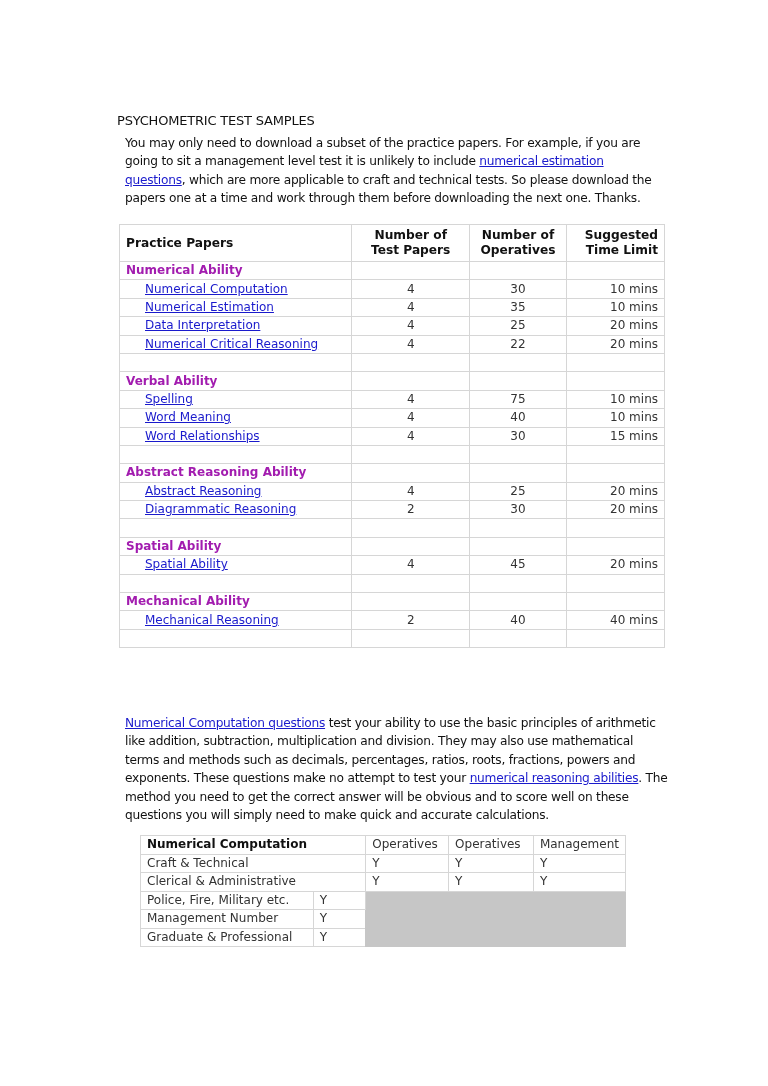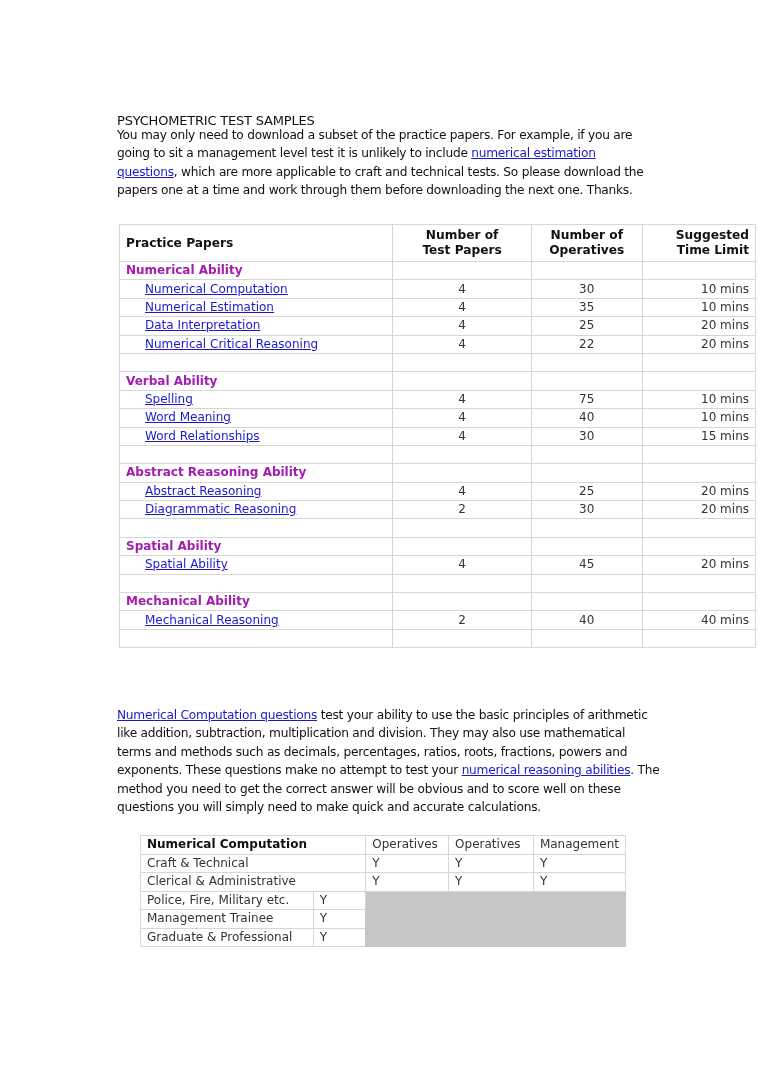--- a/index.html
+++ b/index.html
@@ -1,25 +1,25 @@
 <!DOCTYPE html>
 <html><head>
 <meta charset="utf-8">
 <style>
   html, body { margin: 0; padding: 0; background: #ffffff; }
   body { width: 768px; height: 1086px; position: relative; overflow: hidden;
          font-family: "DejaVu Sans", "Liberation Sans", sans-serif; color: #111; }
   .page-title { position: absolute; left: 117px; top: 94px; font-size: 13px; letter-spacing: -0.2px; margin-top: 19px; }
-  .para { position: absolute; left: 117px; font-size: 12.2px; line-height: 18.4px; letter-spacing: -0.25px; margin: 0; }
+  .para { position: absolute; left: 117px; font-size: 12.2px; line-height: 18.4px; letter-spacing: -0.25px; margin: 8px; }
   .para1 { top: 126px; width: 540px; }
   .para2 { top: 706px; width: 545px; }
   a.link { color: #1a1acc; text-decoration: underline; }
 
   
-  .main-table { position: absolute; left: 119px; top: 224px; width: 637px;
+  .main-table { position: absolute; left: 119px; top: 224px; width: 546px;
                 border: 1px solid #555; border-collapse: collapse; background: #fff;
                 font-size: 12px; }
   .main-table td, .main-table th { border: 1px solid #d6d6d6; padding: 0 6px; height: 17.4px; line-height: 17px; }
   .main-table th { font-weight: bold; height: 36px; line-height: 15px; color: #111; font-size: 12.2px; }
   .main-table th.c0 { text-align: left; }
   .main-table .c0 { width: 207px; }
   .main-table .c1 { width: 108px; text-align: center; }
   .main-table .c2 { width: 84px; text-align: center; }
   .main-table .c3 { width: 86px; text-align: right; }
   .main-table td.cat { font-weight: bold; color: #a21caf; }
@@ -201,21 +201,21 @@
     <td class="center">Y</td>
     <td class="center">Y</td>
     <td class="center">Y</td>
   </tr>
   <tr>
     <td style="width:160px">Police, Fire, Military etc.</td>
     <td class="center" style="width:40px">Y</td>
     <td class="grey" colspan="3" rowspan="3"></td>
   </tr>
   <tr>
-    <td>Management Trainee</td>
+    <td>Management Number</td>
     <td class="center">Y</td>
   </tr>
   <tr>
     <td>Graduate &amp; Professional</td>
     <td class="center">Y</td>
   </tr>
 </tbody>
   </table>
 
 </body></html>

